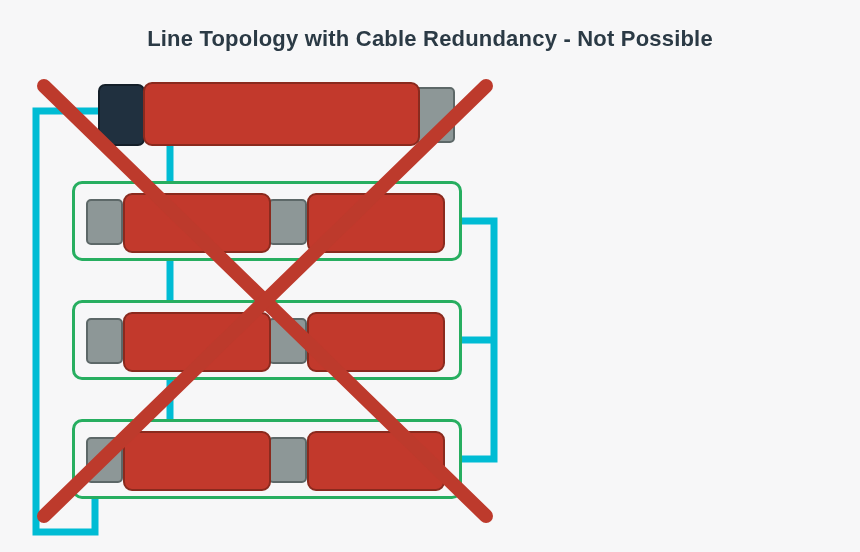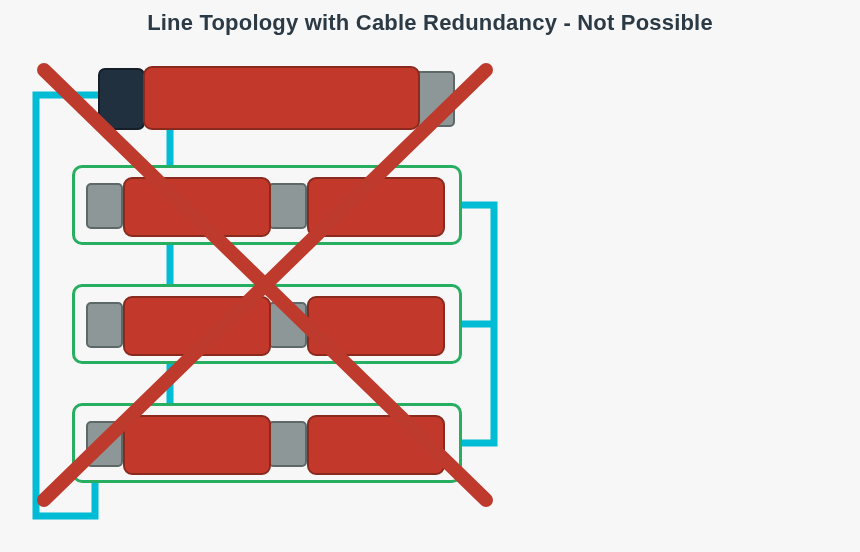--- a/index.html
+++ b/index.html
@@ -5,20 +5,21 @@
   * { box-sizing: border-box; margin: 0; padding: 0; }
   html, body { background: var(--background, #f7f7f8); }
   body { font-family: "Liberation Sans", sans-serif; }
 
   .canvas {
     position: relative;
     width: 860px;
     height: 520px;
     background: var(--background, #f7f7f8);
     overflow: hidden;
+    margin-top: 16px;
   }
 
   .title {
     position: absolute;
     top: 10px;
     left: 0;
     width: 100%;
     text-align: center;
     font-size: 22px;
     font-weight: 700;

